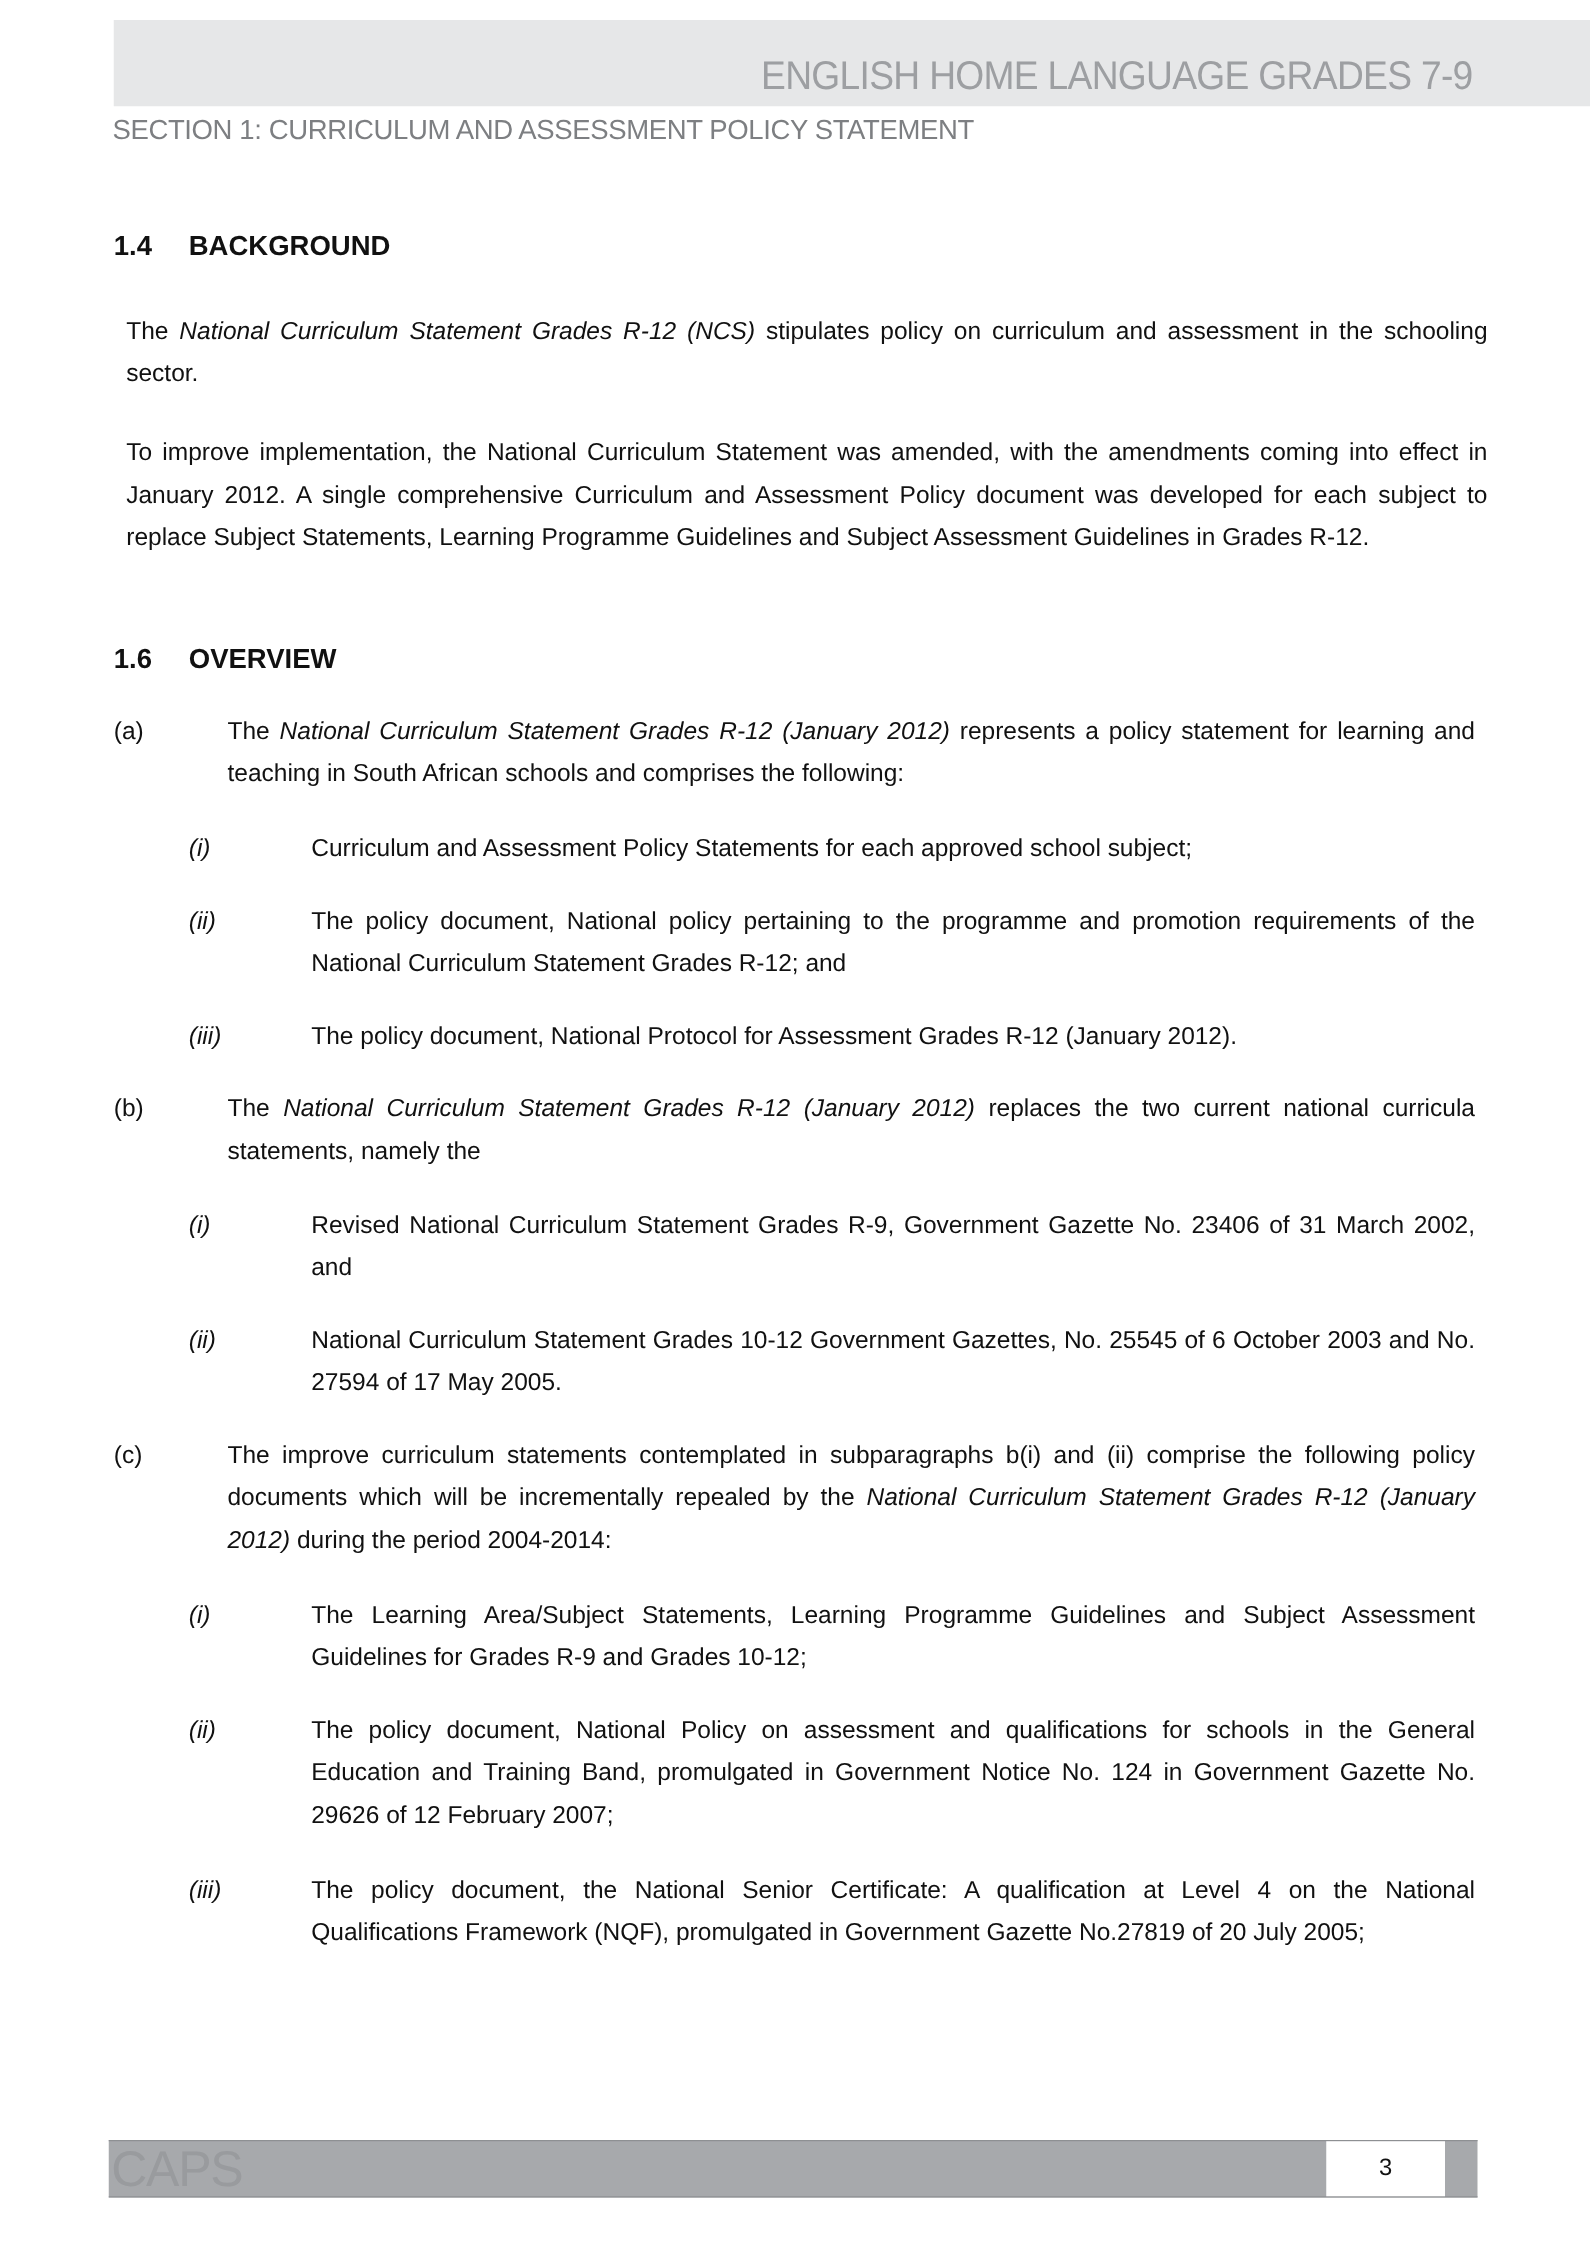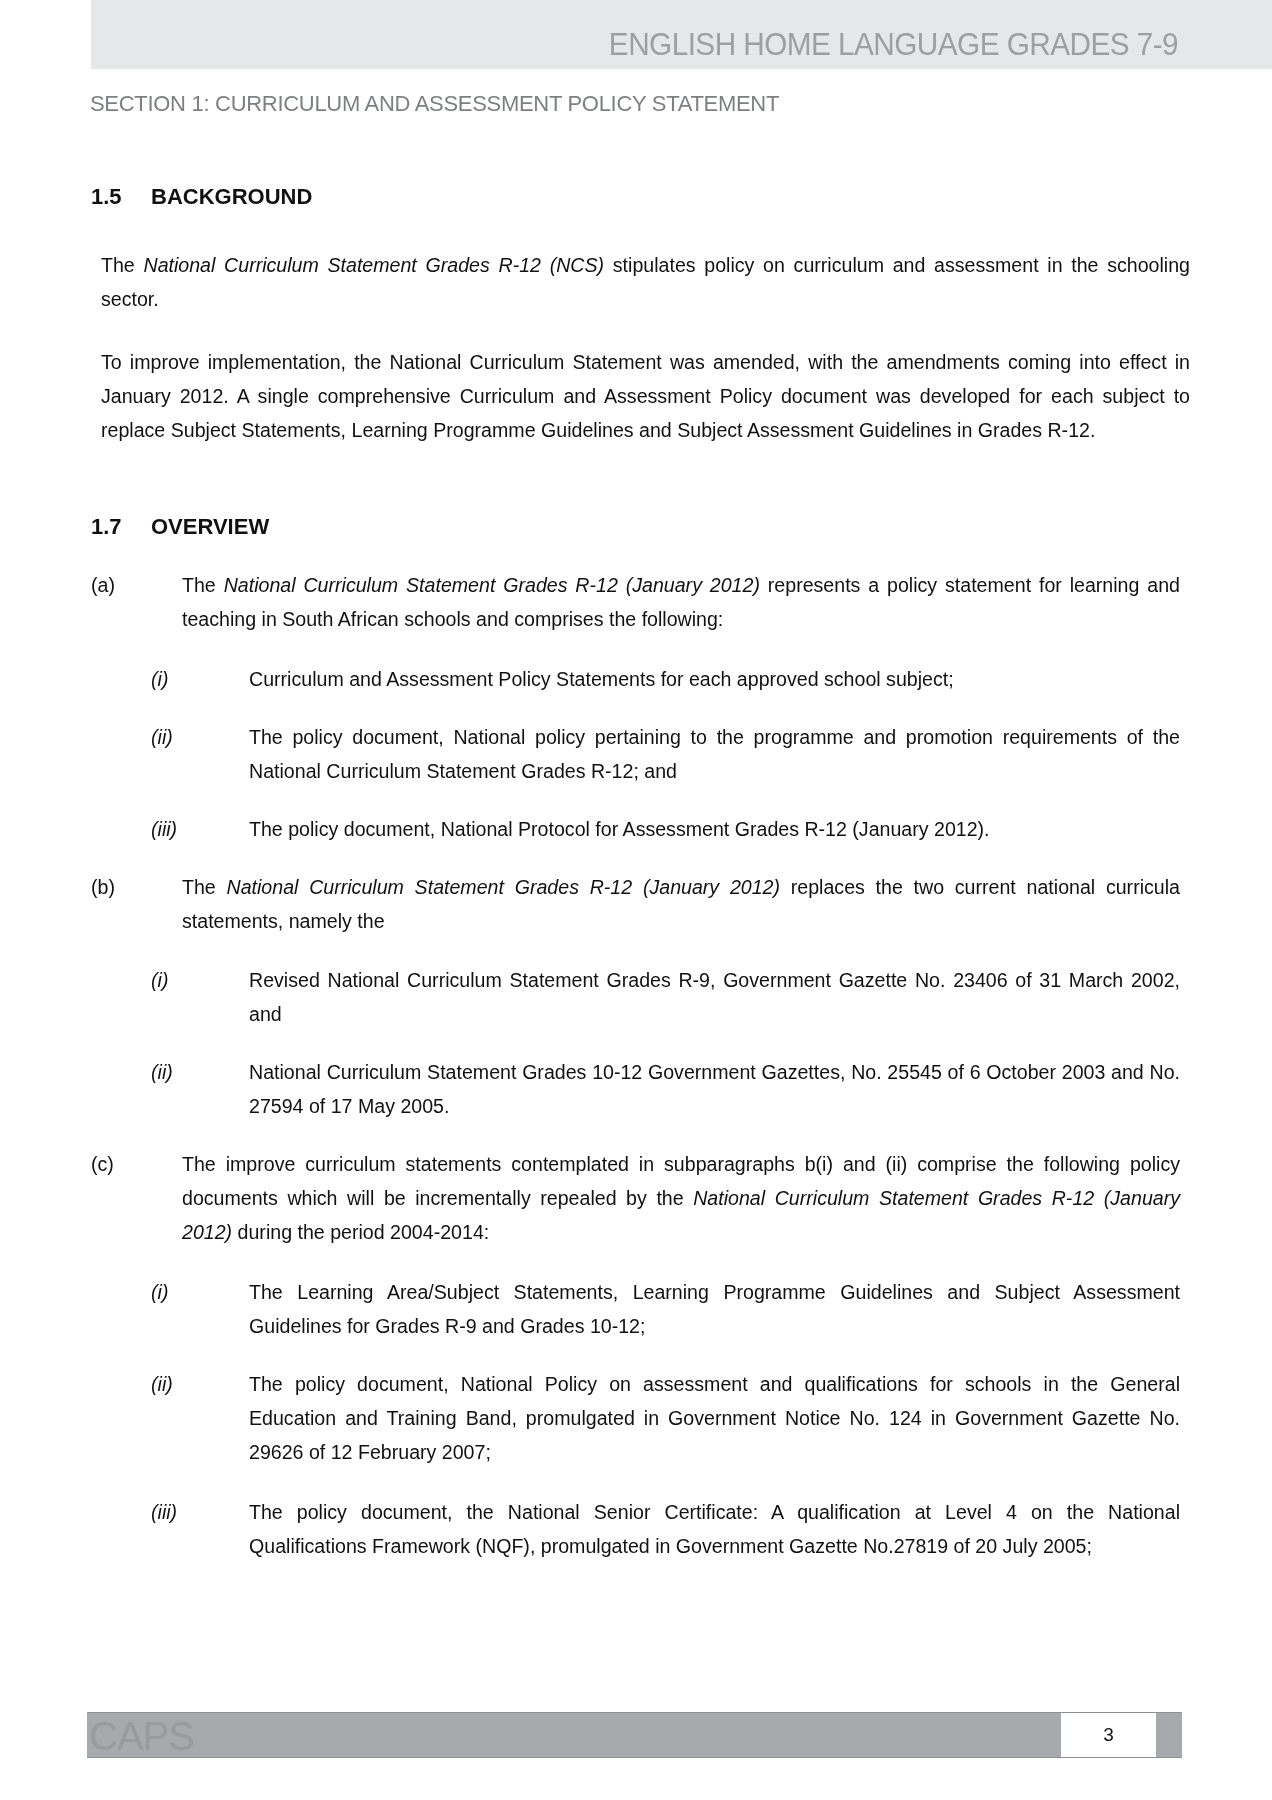--- a/index.html
+++ b/index.html
@@ -2,21 +2,21 @@
 <html><head>
 <meta charset="utf-8">
 <style>
   html, body { margin: 0; padding: 0; }
   body {
     width: 1272px; height: 1800px; position: relative; overflow: hidden;
     background: #ffffff; color: #111111;
     font-family: "Liberation Sans", sans-serif;
   }
   .header-bar {
-    position: absolute; left: 91px; top: 0; width: 1181px; height: 69px;
+    position: absolute; left: 91px; top: 16px; width: 1181px; height: 69px;
     background: #e6e7e8;
   }
   .header-title {
     position: absolute; right: 94px; top: 24px;
     font-size: 32px; line-height: 40px; color: #9d9fa2; letter-spacing: -0.6px;
     transform: scaleX(0.93); transform-origin: right center; white-space: nowrap;
   }
   .section-title {
     position: absolute; left: 90px; top: 83px;
     font-size: 22px; line-height: 42px; color: #7d7f82; white-space: nowrap;
@@ -60,31 +60,31 @@
 
 <div class="header-bar">
   <div class="header-title">ENGLISH HOME LANGUAGE GRADES 7-9</div>
 </div>
 
 <div class="section-title">SECTION 1: CURRICULUM AND ASSESSMENT POLICY STATEMENT</div>
 
 <div class="content">
 
   <div class="h2" style="top:183px;">
-    <span class="num">1.5</span><span>BACKGROUND</span>
+    <span class="num">1.4</span><span>BACKGROUND</span>
   </div>
 
   <p class="para" style="top:238px;">
     <span>The </span><em>National Curriculum Statement Grades R-12 (NCS)</em><span> stipulates policy on curriculum and assessment in the schooling sector.</span>
   </p>
 
   <p class="para" style="top:335px;">To improve implementation, the National Curriculum Statement was amended, with the amendments coming into effect in January 2012. A single comprehensive Curriculum and Assessment Policy document was developed for each subject to replace Subject Statements, Learning Programme Guidelines and Subject Assessment Guidelines in Grades R-12.</p>
 
   <div class="h2" style="top:513px;">
-    <span class="num">1.7</span><span>OVERVIEW</span>
+    <span class="num">1.6</span><span>OVERVIEW</span>
   </div>
 
   <div class="item" style="top:568px;">
     <span class="lbl">(a)</span>
     <div class="txt"><span>The </span><em>National Curriculum Statement Grades R-12 (January 2012)</em><span> represents a policy statement for learning and teaching in South African schools and comprises the following:</span></div>
   </div>
   <div class="sub" style="top:662px;">
     <span class="lbl">(i)</span>
     <div class="txt">Curriculum and Assessment Policy Statements for each approved school subject;</div>
   </div>

